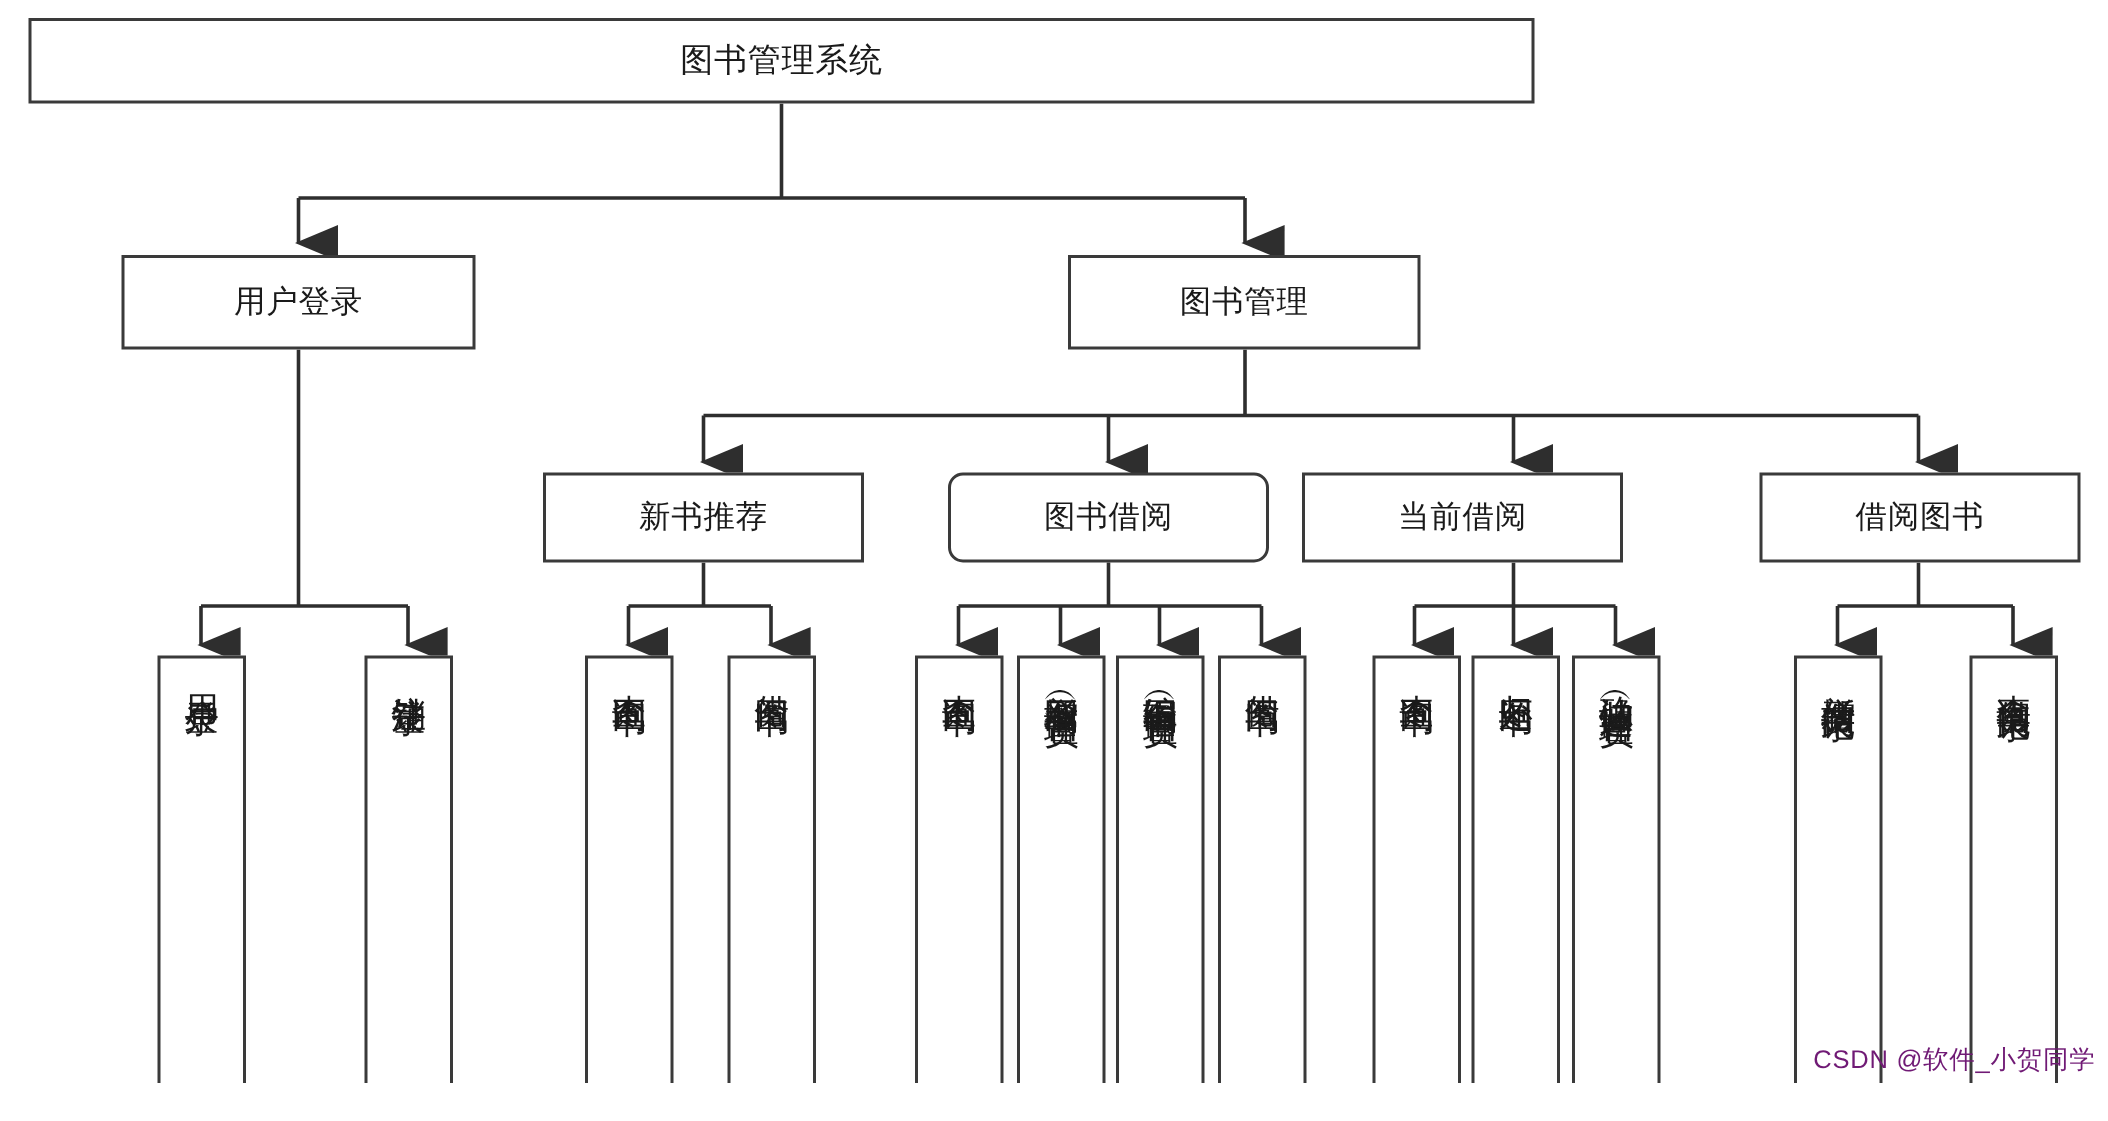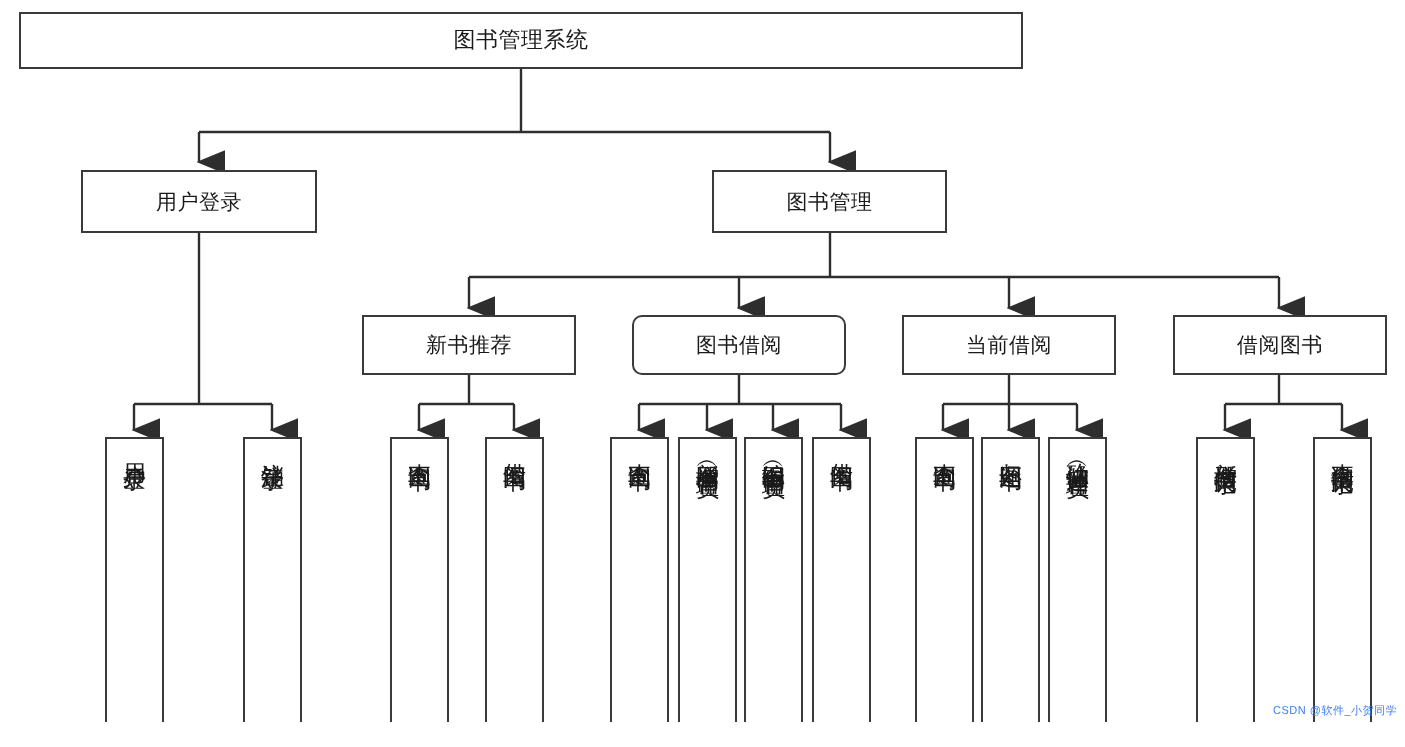--- a/index.html
+++ b/index.html
@@ -59,22 +59,22 @@
     writing-mode: vertical-rl;
     text-orientation: upright;
     font-size: 23px;
     line-height: 1.0;
     letter-spacing: 2px;
   }
   #watermark {
     position: absolute;
     right: 8px;
     bottom: 4px;
-    font-size: 11px;
-    color: #3b82f6;
+    font-size: 17px;
+    color: #701a75;
     letter-spacing: 0.5px;
     white-space: nowrap;
     margin-top: 44px;
   }
 </style>
 </head>
 <body>
 
 <div id="canvas">
 
@@ -138,21 +138,21 @@
   <div class="node horiz" style="left:712px; top:170px; width:235px; height:63px;">
     <span class="label">图书管理</span>
   </div>
 
   <div class="node horiz" style="left:362px; top:315px; width:214px; height:60px;">
     <span class="label">新书推荐</span>
   </div>
   <div class="node horiz" style="left:632px; top:315px; width:214px; height:60px;border-radius:10px;">
     <span class="label">图书借阅</span>
   </div>
-  <div class="node horiz" style="left:902px; top:315px; width:214px; height:60px;">
+  <div class="node horiz" style="left:868px; top:315px; width:214px; height:60px;">
     <span class="label">当前借阅</span>
   </div>
   <div class="node horiz" style="left:1173px; top:315px; width:214px; height:60px;">
     <span class="label">借阅图书</span>
   </div>
 
   <div class="node vert" style="left:105px; top:437px; width:59px; height:299px;">
     <span class="label">用户登录</span>
   </div>
   <div class="node vert" style="left:243px; top:437px; width:59px; height:299px;">

